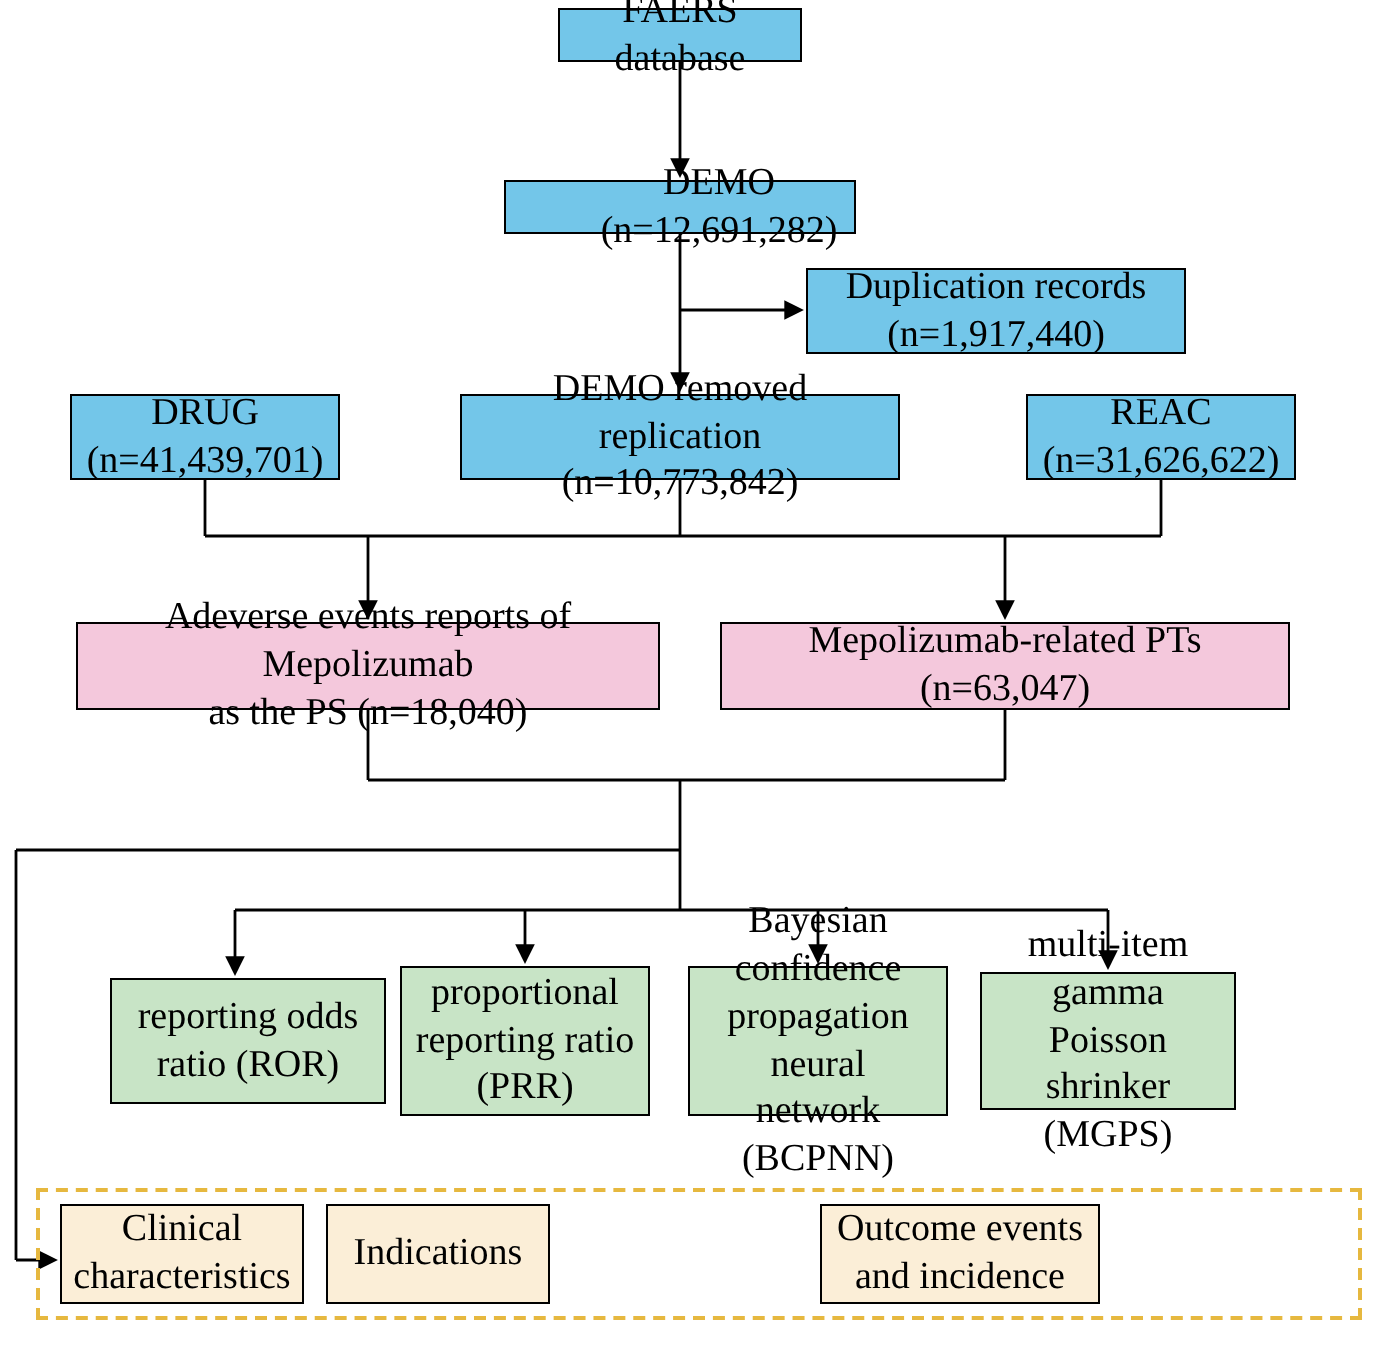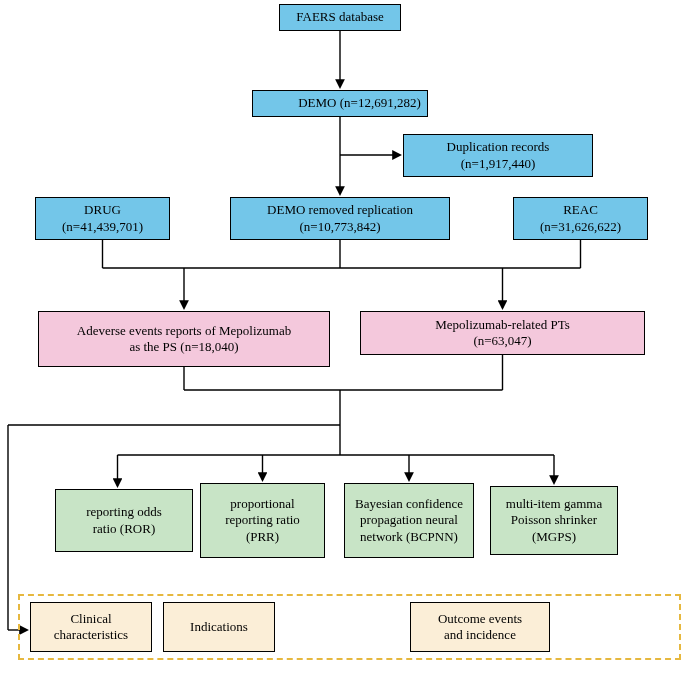--- a/index.html
+++ b/index.html
@@ -11,21 +11,21 @@
     position:relative; width:699px; height:673px; background:#ffffff;
     font-family:"Liberation Serif","DejaVu Serif",serif;
     color:#000; overflow:hidden;
   }
   svg.connectors{position:absolute;left:0;top:0;}
   .node{
     position:absolute; box-sizing:border-box;
     border:1px solid #000;
     display:flex; align-items:center; justify-content:center;
     text-align:center; white-space:pre-line;
-    font-size:13px; line-height:1.25; padding:1px 3px;
+    font-size:19px; line-height:1.25; padding:1px 3px;
   }
   .blue{background:var(--blue,#73c6e9);}
   .pink{background:var(--pink,#f4c8dc);}
   .green{background:var(--green,#c8e4c6);}
   .cream{background:var(--cream,#fbeed7);}
   .dashed-group{
     position:absolute; box-sizing:border-box;
     border:2px dashed var(--dashed-border,#e6b83f);
     background:transparent;
   }
@@ -74,21 +74,21 @@
 
   <div class="node blue" style="left:35px;top:197px;width:135px;height:43px;">DRUG
 (n=41,439,701)</div>
 
   <div class="node blue" style="left:230px;top:197px;width:220px;height:43px;">DEMO removed replication
 (n=10,773,842)</div>
 
   <div class="node blue" style="left:513px;top:197px;width:135px;height:43px;">REAC
 (n=31,626,622)</div>
 
-  <div class="node pink" style="left:38px;top:311px;width:292px;height:56px;">Adeverse events reports of Mepolizumab
+  <div class="node pink" style="left:38px;top:311px;width:292px;height:44px;">Adeverse events reports of Mepolizumab
 as the PS (n=18,040)</div>
 
   <div class="node pink" style="left:360px;top:311px;width:285px;height:44px;">Mepolizumab-related PTs
 (n=63,047)</div>
 
   <div class="node green" style="left:55px;top:489px;width:138px;height:63px;">reporting odds
 ratio (ROR)</div>
 
   <div class="node green" style="left:200px;top:483px;width:125px;height:75px;">proportional
 reporting ratio

